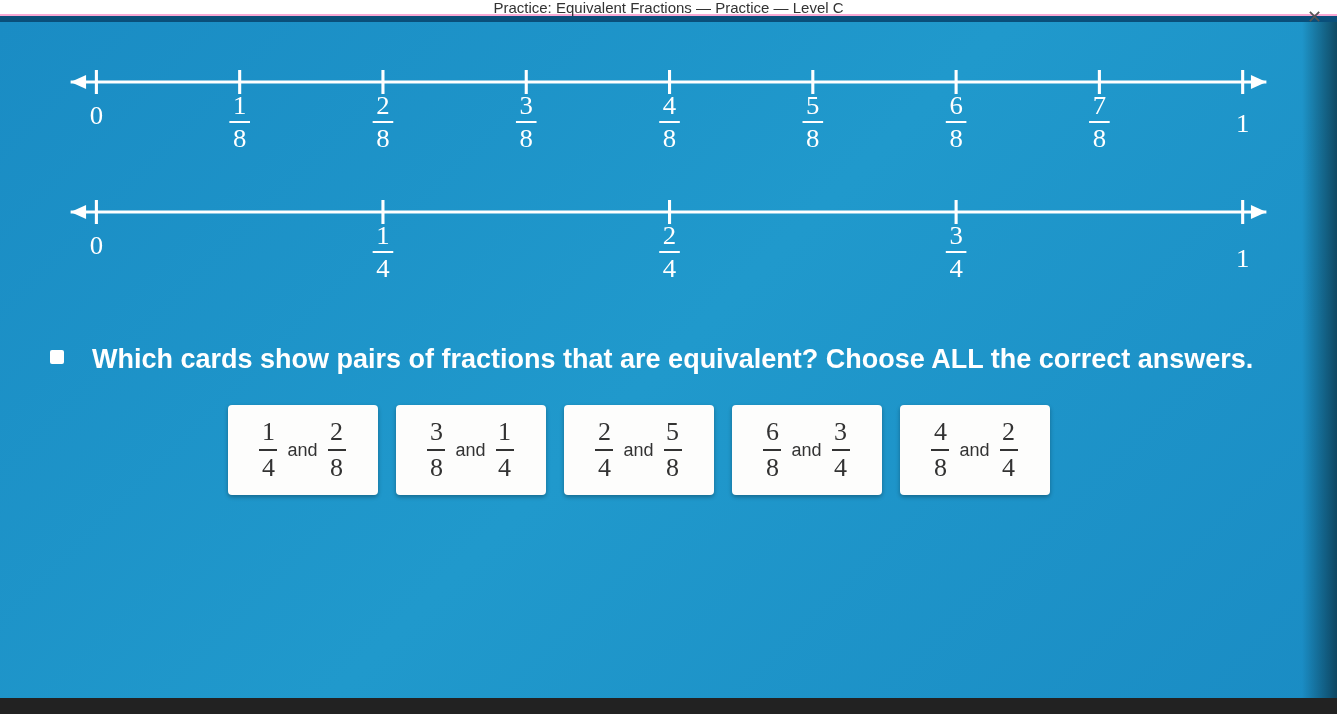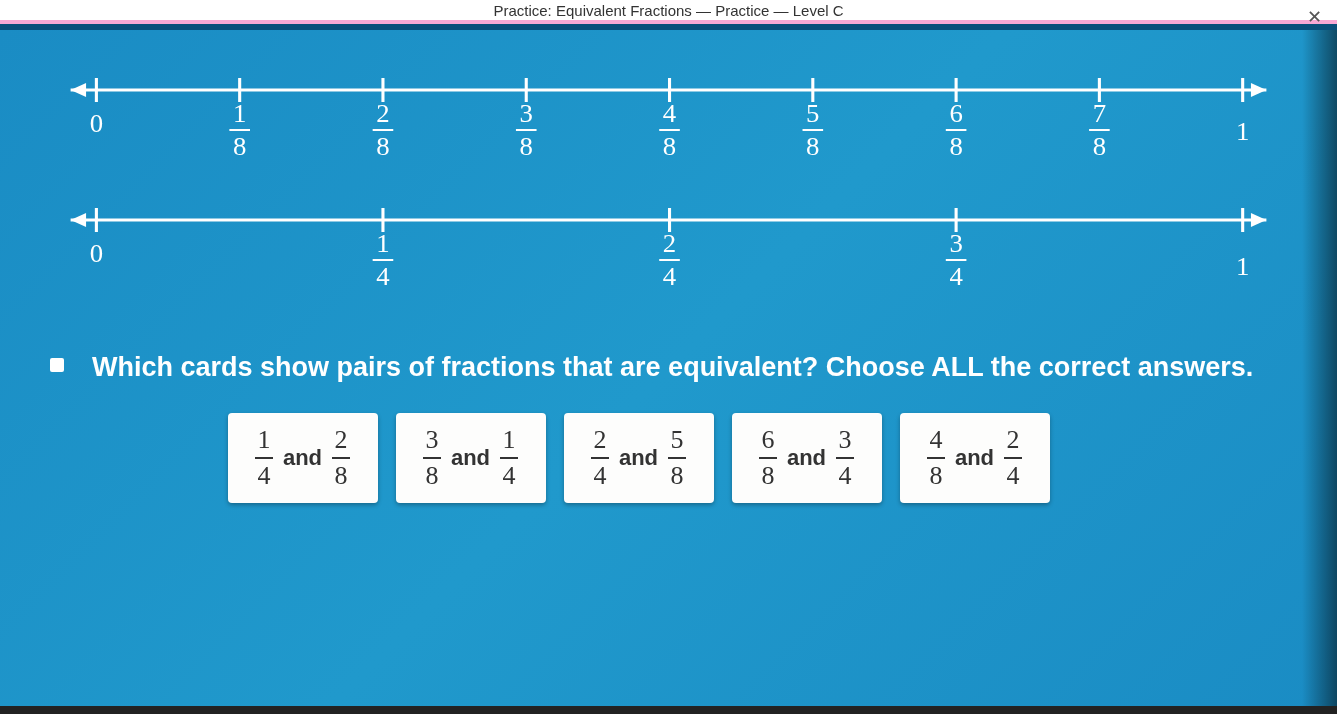--- a/index.html
+++ b/index.html
@@ -6,26 +6,26 @@
     body {
       font-family: Arial, sans-serif;
       background: #222;
       width: 1337px;
       height: 714px;
       overflow: hidden;
       position: relative;
     }
     .header {
       background: #fff;
-      height: 24px;
+      height: 16px;
       display: flex;
       align-items: center;
       justify-content: center;
       position: relative;
-      border-bottom: 4px solid #f9a8d4;
+      border-bottom: 2px solid #f9a8d4;
     }
     .header-title {
       font-size: 15px;
       color: #333;
     }
     .close-btn {
       position: absolute;
       right: 15px;
       top: 6px;
       font-size: 18px;
@@ -124,22 +124,21 @@
     .frac .num { padding-bottom: 2px; }
     .frac .bar {
       width: 18px;
       height: 2px;
       background: #333;
       margin: 2px 0;
     }
     .frac .den { padding-top: 2px; }
     .and-text {
       font-family: Arial, sans-serif;
-      font-size: 22px;
-      font-weight: bold;
+      font-size: 18px;
     }
     .right-fade {
       position: absolute;
       right: 0;
       top: 0;
       bottom: 0;
       width: 35px;
       background: linear-gradient(to left, rgba(0,0,0,0.5), transparent);
       pointer-events: none;
     }

